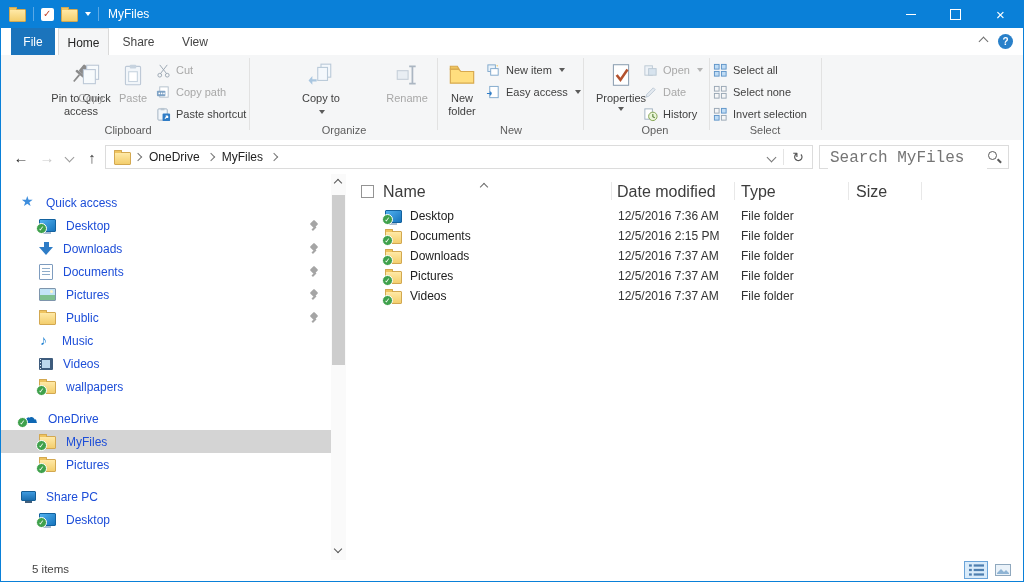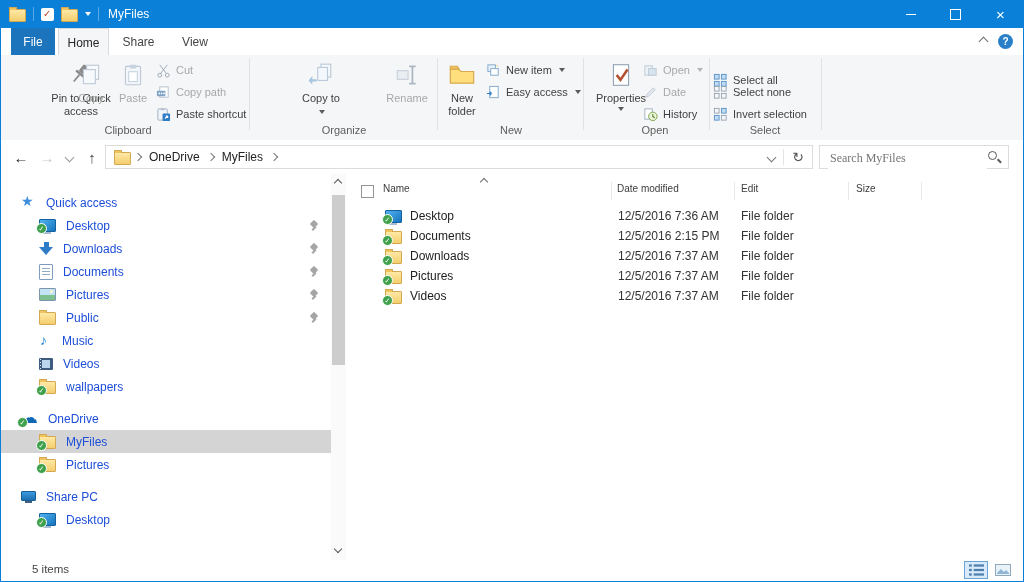--- a/index.html
+++ b/index.html
@@ -51,21 +51,21 @@
   .chev.up{transform:rotate(-135deg);}
   .breadcrumb{position:absolute;left:104px;top:5px;width:708px;height:24px;border:1px solid #DCDCDC;background:#fff;
     display:flex;align-items:center;padding-left:8px;box-sizing:border-box;}
   .crumb{font-size:12px;color:#222;margin:0 4px;}
   .crumb-chev{width:5px;height:5px;border-right:1.2px solid #777;border-bottom:1.2px solid #777;transform:rotate(-45deg);margin:0 4px;}
   .bc-spacer{flex:1;}
   .bc-right{display:flex;align-items:center;gap:8px;padding-right:8px;}
   .bc-divider{width:1px;height:16px;background:#E4E4E4;}
   .refresh-glyph{font-size:14px;color:#555;line-height:14px;}
   .searchbox{position:absolute;left:818px;top:5px;width:190px;height:24px;border:1px solid #DCDCDC;box-sizing:border-box;background:#fff;}
-  .searchbox input{position:absolute;left:8px;top:1px;width:155px;height:20px;border:none;outline:none;font-size:12px;color:#4d7c0f;font-family:Liberation Serif, serif;}
+  .searchbox input{position:absolute;left:8px;top:1px;width:155px;height:20px;border:none;outline:none;font-size:16px;color:#4d7c0f;font-family:Liberation Mono, monospace;}
   .searchbox input::placeholder{color:#757575;opacity:1;}
   .mag{position:absolute;right:6px;top:4px;width:15px;height:15px;}
   .mag::before{content:"";position:absolute;left:1px;top:1px;width:7px;height:7px;border:1.6px solid #5A5A5A;border-radius:50%;}
   .mag::after{content:"";position:absolute;left:10px;top:10px;width:5px;height:1.6px;background:#5A5A5A;transform:rotate(45deg);}
   
   .ic{display:inline-block;position:relative;flex:none;}
   .ic.sync::after{content:"\2713";position:absolute;left:-4px;bottom:-3px;width:9px;height:9px;background:#3FA14C;border:1px solid #fff;
     border-radius:50%;color:#fff;font-size:7px;line-height:9px;text-align:center;font-weight:700;}
   .ic-folder{width:15px;height:11px;background:linear-gradient(#FFE9A6,#F3CE6D);border:1px solid #D3A850;border-radius:1px;margin-top:2px;}
   .ic-folder::before{content:"";position:absolute;top:-3px;left:-1px;width:6px;height:2px;background:#EFC45F;border:1px solid #D3A850;border-bottom:none;border-radius:1px 1px 0 0;}
@@ -103,21 +103,21 @@
   .side-row.lvl1{padding-left:38px;}
   .side-row.selected{background:#D4D4D4;}
   .side-label{margin-left:10px;font-size:12px;color:#1d4ed8;white-space:nowrap;}
   .side-row .ic-pin{position:absolute;right:12px;top:6px;}
   .side-scrollbar{position:absolute;left:330px;top:0;width:15px;height:386px;background:#FAFAFA;}
   .sb-up{position:absolute;left:4px;top:6px;}
   .sb-down{position:absolute;left:4px;bottom:8px;}
   .sb-thumb{position:absolute;left:1px;top:21px;width:13px;height:170px;background:#CDCDCD;}
   
   .filepane{position:absolute;left:358px;top:0;width:664px;height:386px;}
-  .list-header{position:absolute;left:0;top:6px;width:100%;height:22px;font-size:10px;color:#3C3C3C;text-align:center;}
+  .list-header{position:absolute;left:0;top:6px;width:100%;height:22px;font-size:16px;color:#3C3C3C;text-align:center;}
   .cbx{position:absolute;left:2px;top:5px;width:13px;height:13px;border:1px solid #949494;background:#fff;box-sizing:border-box;}
   .hcol{position:absolute;top:3px;white-space:nowrap;}
   .h-name{left:24px;}
   .h-date{left:258px;}
   .h-type{left:382px;}
   .h-size{left:497px;}
   .sort-caret{position:absolute;left:122px;top:-4px;}
   .hdiv{position:absolute;top:2px;width:1px;height:18px;background:#E8E8E8;}
   .file-list{position:absolute;left:0;top:32px;width:100%;}
   .file-row{position:relative;height:20px;}
@@ -334,21 +334,21 @@
             <circle cx="10.5" cy="10" r="4.5" fill="#EAF5D8" stroke="#7FA04A"></circle>
             <path d="M10.5 7.5 v2.8 l2 1.2" stroke="#4E7A2E" fill="none" stroke-width="1.1"></path>
           </svg>
         </span>
       <span class="rlabel">History</span>
     </div>
     <div class="rgroup-label" style="left:594px;width:120px;">Open</div>
 
     <div class="rsep" style="left:708px;"></div>
 
-    <div class="rbtn small" style="left:712px;top:15px;">
+    <div class="rbtn small" style="left:712px;top:5px;">
       <span class="ric">
           <svg width="15" height="15" viewBox="0 0 16 16">
             <g fill="#BFDCF5" stroke="#5E94C8">
               <rect x="1.5" y="1.5" width="5" height="5"></rect>
               <rect x="9" y="1.5" width="5" height="5"></rect>
               <rect x="1.5" y="9" width="5" height="5"></rect>
               <rect x="9" y="9" width="5" height="5"></rect>
             </g>
           </svg>
         </span>
@@ -491,21 +491,21 @@
     </div>
 
     <div class="filepane">
       <div class="list-header">
         <span class="cbx"></span>
         <span class="sort-caret"><span class="chev up" style="width:5px;height:5px;border-color:#6B6B6B;"></span></span>
         <span class="hcol h-name">Name</span>
         <span class="hdiv" style="left:252px;"></span>
         <span class="hcol h-date">Date modified</span>
         <span class="hdiv" style="left:375px;"></span>
-        <span class="hcol h-type">Edit</span>
+        <span class="hcol h-type">Type</span>
         <span class="hdiv" style="left:489px;"></span>
         <span class="hcol h-size">Size</span>
         <span class="hdiv" style="left:562px;"></span>
       </div>
       <div class="file-list">
           <div class="file-row">
             <span class="fc c-name">
               <span class="ic ic-desktop sync"></span>
               <span class="flabel">Desktop</span>
             </span>

